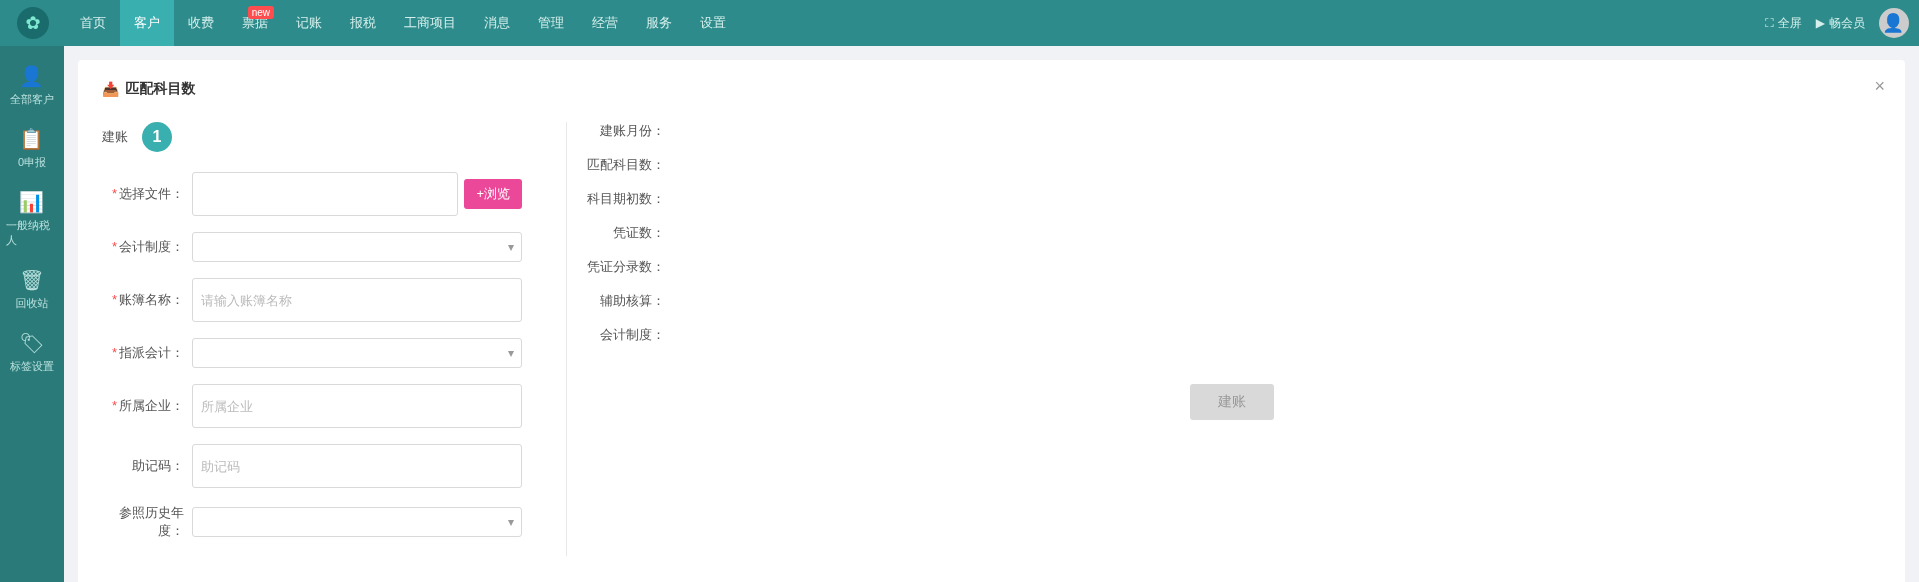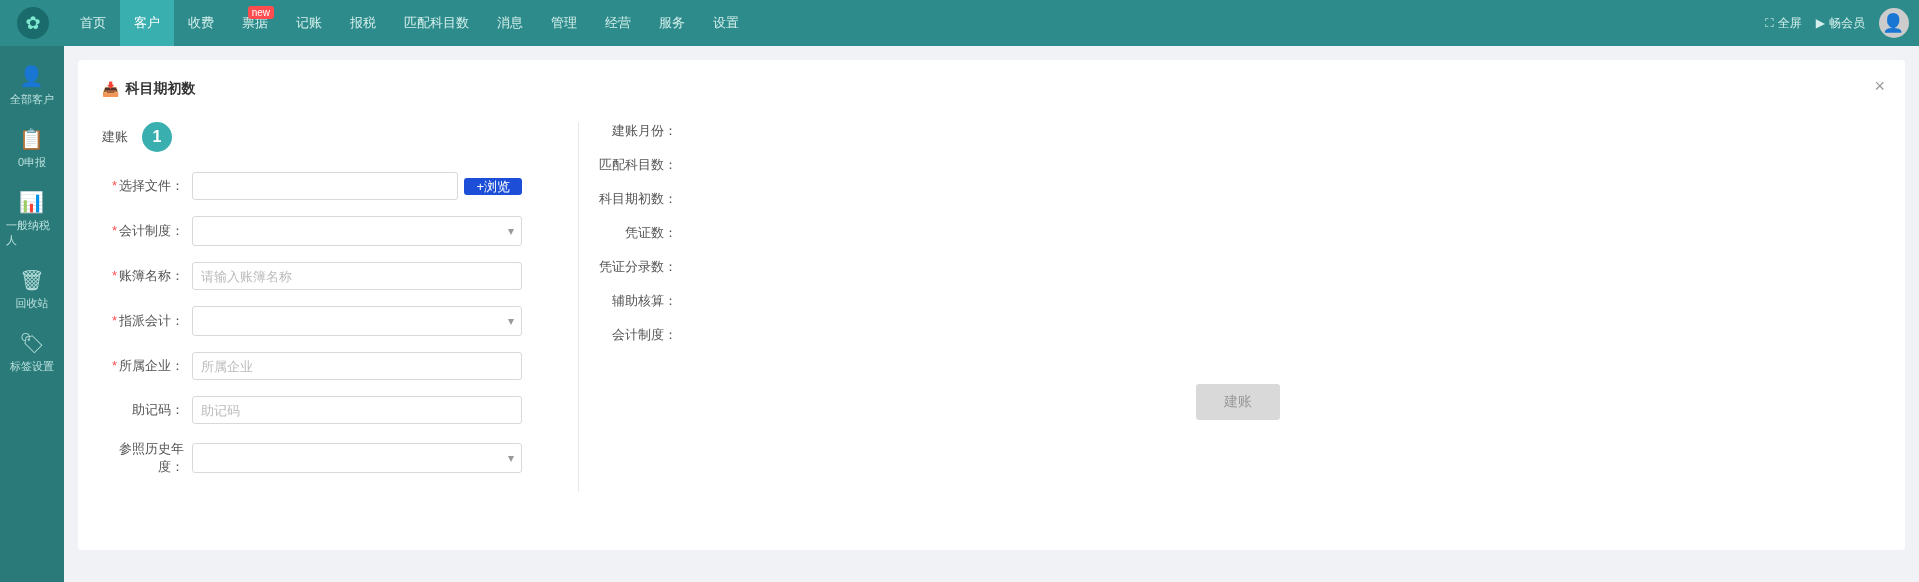--- a/index.html
+++ b/index.html
@@ -143,21 +143,21 @@
       top: 16px;
       right: 20px;
       cursor: pointer;
       font-size: 18px;
       color: #999;
     }
 
     
     .form-area {
       display: flex;
-      gap: 16px;
+      gap: 4px;
     }
     .form-left {
       width: 460px;
       padding-right: 40px;
     }
     .step-header {
       display: flex;
       align-items: center;
       gap: 14px;
       margin-bottom: 20px;
@@ -191,41 +191,41 @@
       font-size: 13px;
       padding-right: 8px;
       flex-shrink: 0;
     }
     .required-star {
       color: #ff4d4f;
       margin-right: 2px;
     }
     .form-control {
       flex: 1;
-      height: 28px;
+      height: 44px;
       border: 1px solid #d9d9d9;
       border-radius: 3px;
       padding: 13px 8px;
       font-size: 13px;
       color: #333;
       outline: none;
     }
     .form-control::placeholder { color: #bbb; }
     .form-control-wrap {
       flex: 1;
       display: flex;
       align-items: center;
       gap: 6px;
     }
     .browse-btn {
-      background: #1d4ed8;
+      background: #ec4899;
       color: #fff;
       border: none;
       padding: 0 12px;
-      height: 17px;
+      height: 30px;
       border-radius: 3px;
       cursor: pointer;
       font-size: 13px;
       white-space: nowrap;
     }
     .select-wrap {
       flex: 1;
       position: relative;
     }
     .select-wrap select {
@@ -329,21 +329,21 @@
       <span>票据</span>
       <span class="nav-badge">new</span>
     </div>
     <div class="nav-item">
         <span>记账</span>
       </div>
     <div class="nav-item">
         <span>报税</span>
       </div>
     <div class="nav-item">
-        <span>匹配科目数</span>
+        <span>工商项目</span>
       </div>
     <div class="nav-item">
         <span>消息</span>
       </div>
     <div class="nav-item">
         <span>管理</span>
       </div>
     <div class="nav-item">
         <span>经营</span>
       </div>
@@ -392,21 +392,21 @@
       <span class="sidebar-icon">🏷</span>
       <span>标签设置</span>
     </div>
   </aside>
 
   <main class="main-content">
     <div class="card">
 
       <div class="card-title">
         <span>📥</span>
-        <span>科目期初数</span>
+        <span>匹配科目数</span>
       </div>
 
       <div class="close-btn">×</div>
 
       <div class="form-area">
 
         <div class="form-left">
 
           <div class="step-header">
             <span class="step-label">建账</span>

